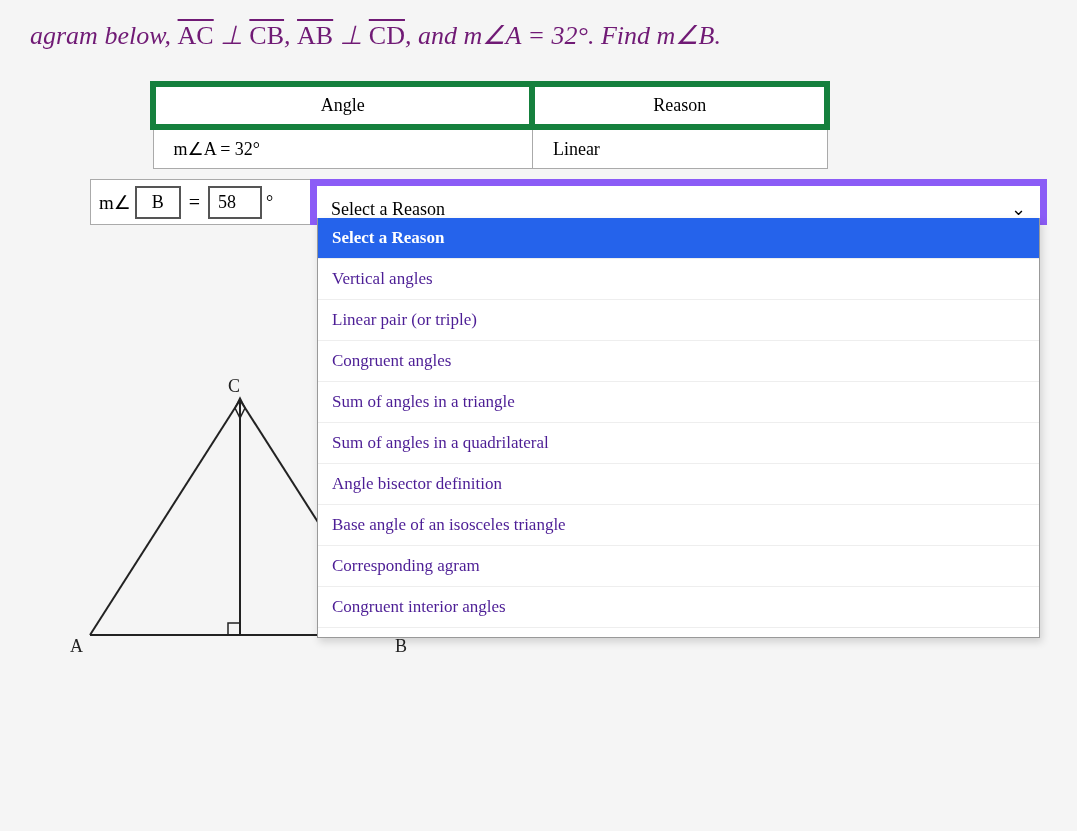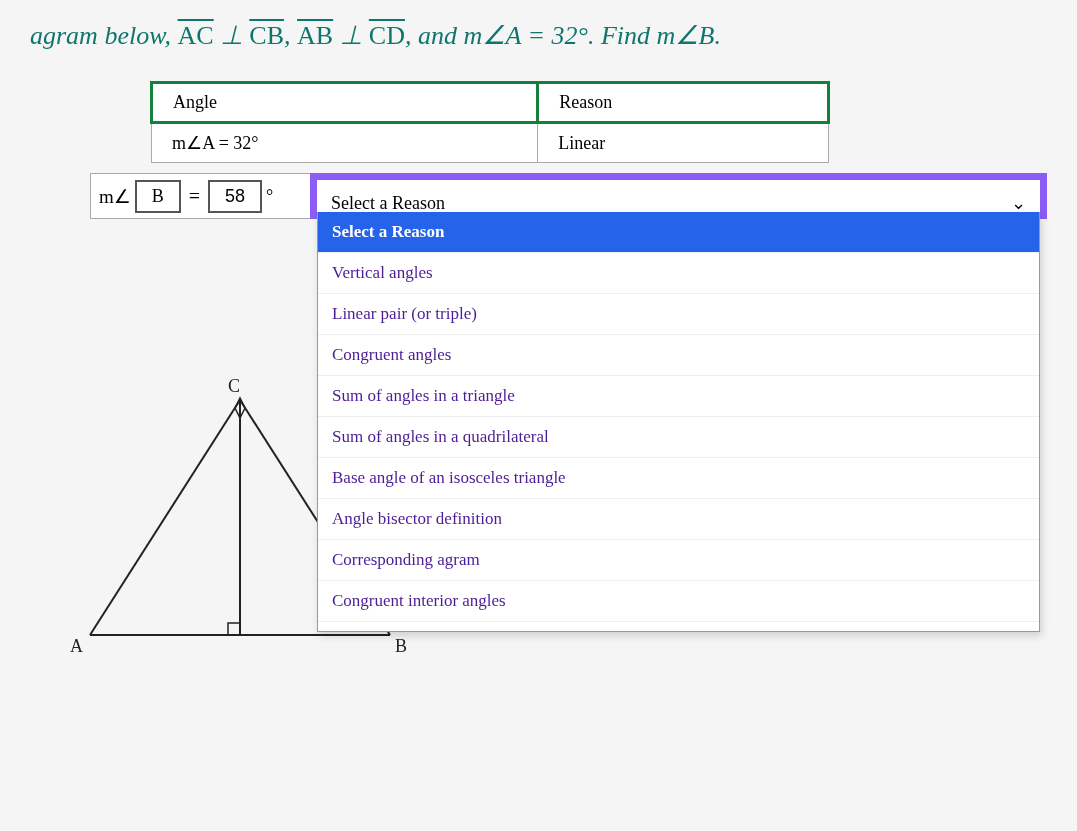--- a/index.html
+++ b/index.html
@@ -15,39 +15,39 @@
     .page-container {
       width: 1077px;
       height: 831px;
       background: #f5f5f5;
       position: relative;
       padding: 20px 30px;
     }
 
     .header-text {
       font-size: 26px;
-      color: #0f766e;
+      color: #701a75;
       margin-bottom: 30px;
       font-style: italic;
       padding-left: 0px;
     }
 
     .proof-table {
       width: 680px;
       border-collapse: collapse;
       margin-left: 60px;
       margin-bottom: 10px;
     }
 
     .proof-table th {
-      border: 3px solid #15803d;
+      border: 6px solid #15803d;
       padding: 8px 20px;
       font-size: 18px;
       font-weight: normal;
-      text-align: left;
+      text-align: center;
       background: #fff;
       font-style: normal;
       font-family: 'Times New Roman', Times, serif;
     }
 
     .proof-table td {
       border: 1px solid #aaa;
       padding: 8px 20px;
       font-size: 18px;
       background: #fff;
@@ -67,22 +67,21 @@
     .equals-sign {
       font-size: 20px;
       margin: 0 6px;
     }
 
     .value-input-box {
       border: 2px solid #555;
       padding: 4px 8px;
       font-size: 18px;
       width: 60px;
-      text-align: center;
-      font-family: Liberation Sans, sans-serif;
+      font-family: Liberation Serif, serif;
       background: #fff;
     }
 
     .degree-sign {
       font-size: 18px;
       margin-left: 2px;
     }
 
     .dropdown-trigger {
       width: 100%;
@@ -232,22 +231,22 @@
         <span>⌄</span>
       </div>
 
       <div class="dropdown-list">
         <div class="dropdown-item selected">Select a Reason</div>
         <div class="dropdown-item">Vertical angles</div>
         <div class="dropdown-item">Linear pair (or triple)</div>
         <div class="dropdown-item">Congruent angles</div>
         <div class="dropdown-item">Sum of angles in a triangle</div>
         <div class="dropdown-item">Sum of angles in a quadrilateral</div>
+        <div class="dropdown-item">Angle bisector definition</div>
         <div class="dropdown-item">Base angle of an isosceles triangle</div>
-        <div class="dropdown-item">Angle bisector definition</div>
         <div class="dropdown-item">Corresponding agram</div>
         <div class="dropdown-item">Congruent interior angles</div>
         <div class="dropdown-item">Alternate exterior angles</div>
       </div>
     </div>
   </div>
 
   <div class="diagram-area">
     <svg viewBox="0 0 360 340" xmlns="http://www.w3.org/2000/svg">
 

